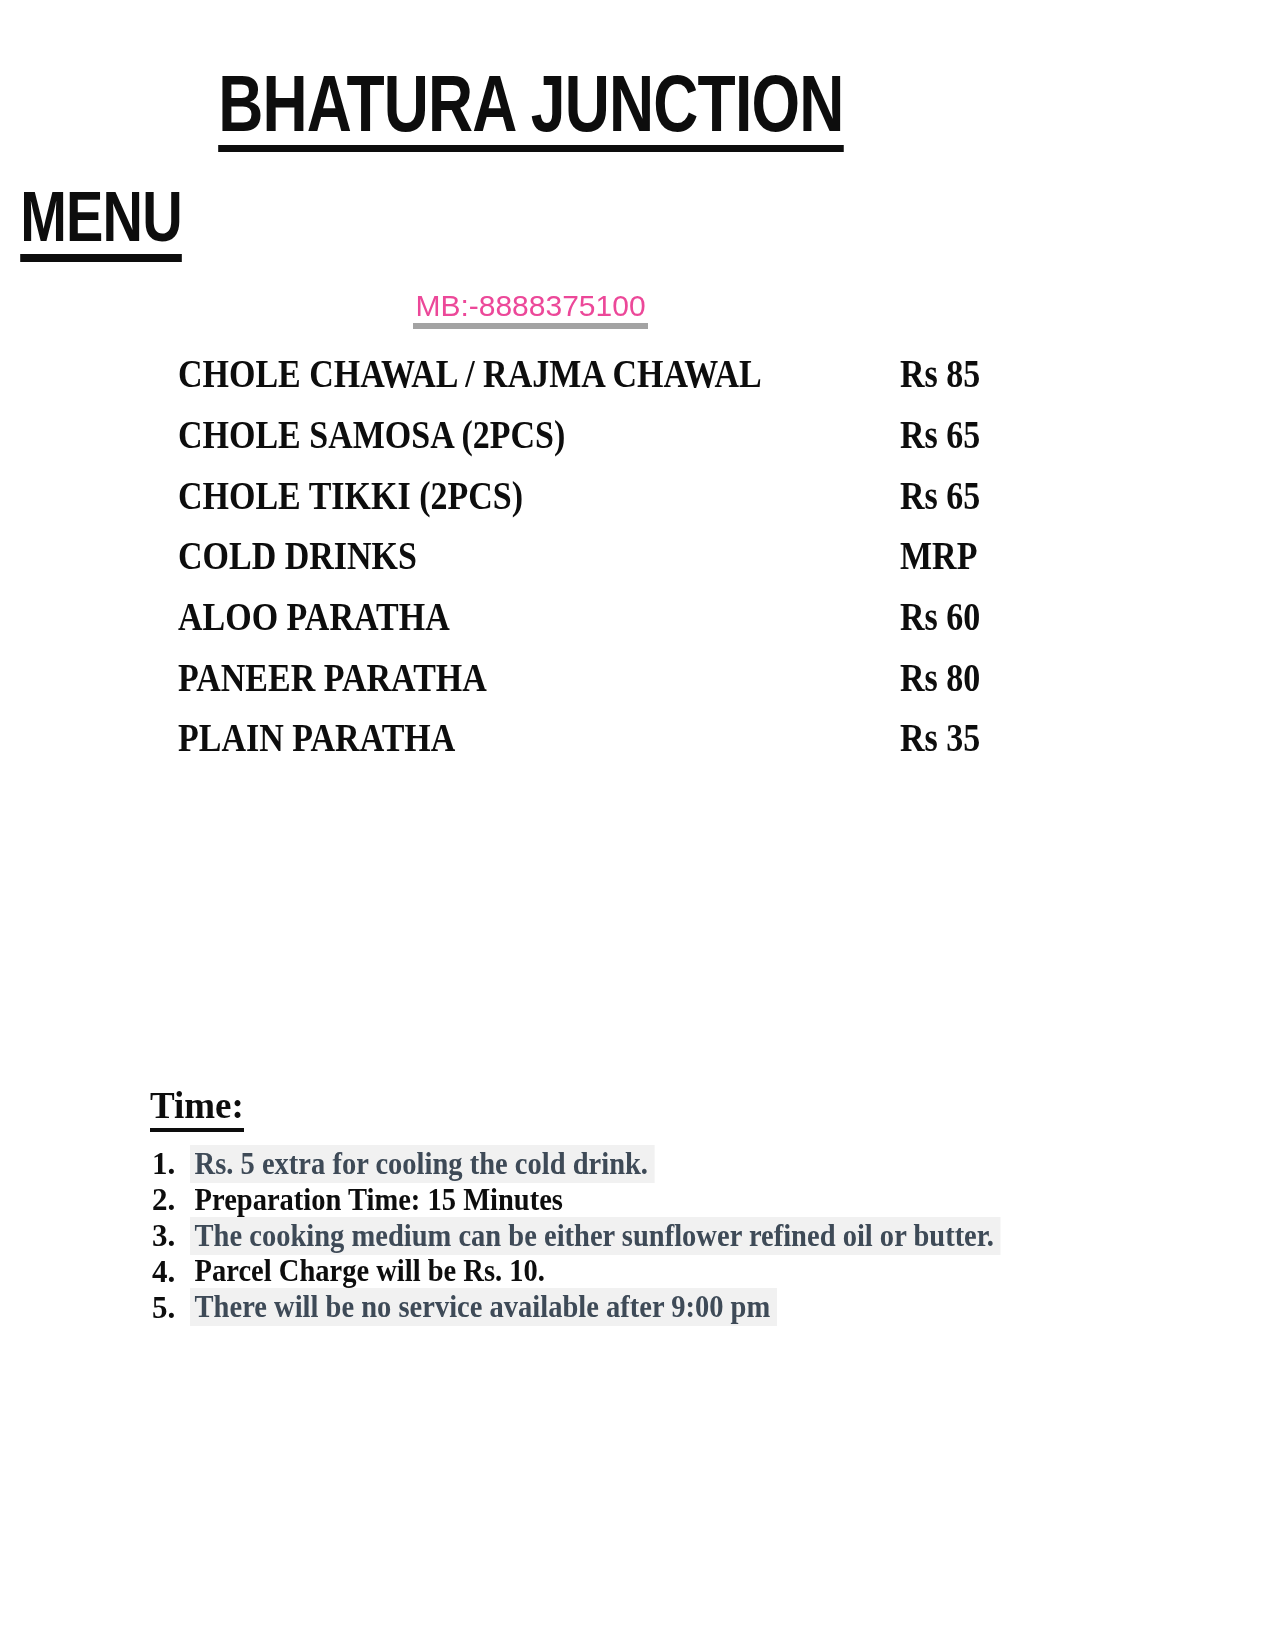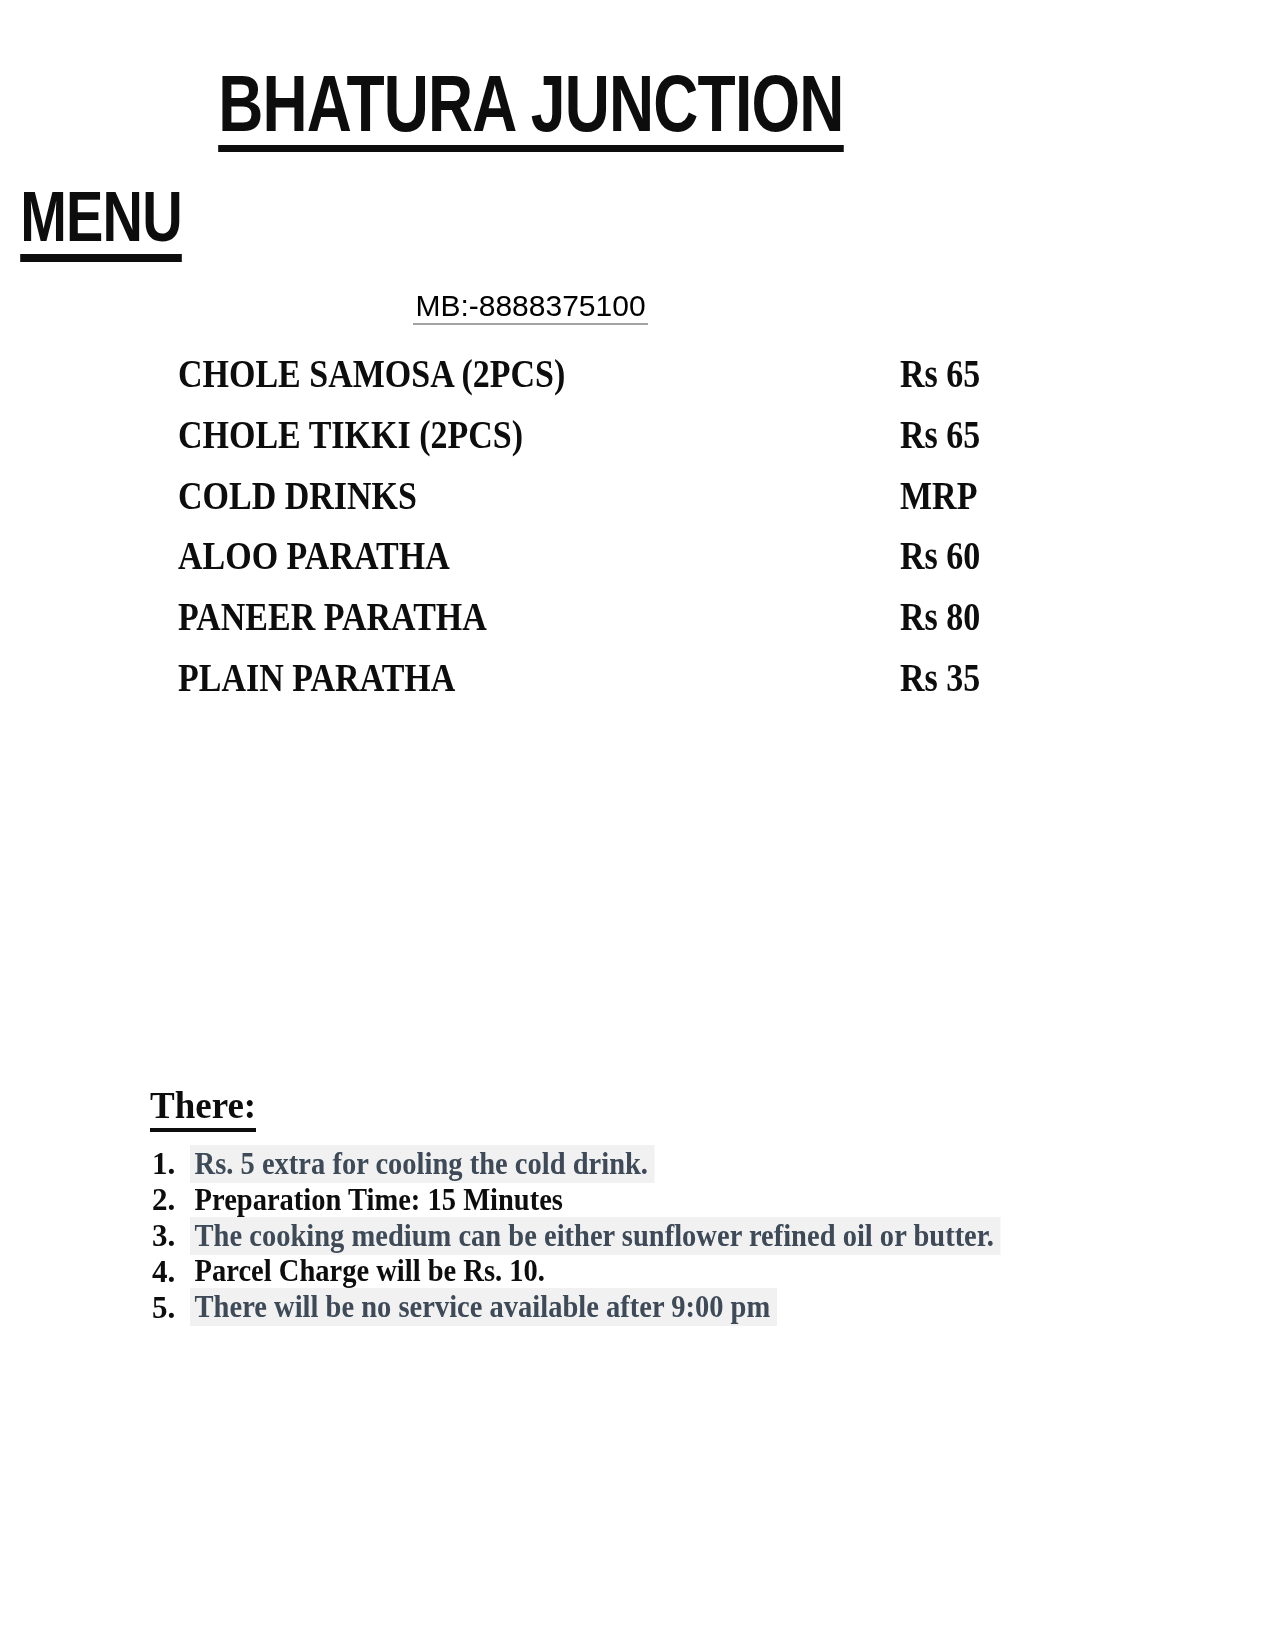--- a/index.html
+++ b/index.html
@@ -54,22 +54,22 @@
     position: absolute;
     top: 291px; left: 0; right: 0;
     text-align: center;
   }
   .phone-inner {
     display: inline-block;
     font-family: "Liberation Sans", sans-serif;
     font-weight: normal;
     font-size: 30px;
     line-height: 1.0;
-    color: #000000;
-    border-bottom: 2px solid #a3a3a3;
+    color: #ec4899;
+    border-bottom: 6px solid #a3a3a3;
     padding: 0 2px 2px 2px;
     white-space: nowrap;
   }
 
   
   .menu-list {
     position: absolute;
     top: 344px;
     left: 178px;
     width: 1000px;
@@ -153,20 +153,24 @@
     <span class="menu-title-inner">MENU</span>
   </div>
 
   <div class="phone-wrap">
     <span class="phone-inner">MB:-8888375100</span>
   </div>
 
   <ul class="menu-list" id="menu-list">
 
 
+  <li class="menu-row">
+    <span class="item-name">CHOLE CHAWAL / RAJMA CHAWAL</span>
+    <span class="item-price">Rs 85</span>
+  </li>
 
   <li class="menu-row">
     <span class="item-name">CHOLE SAMOSA (2PCS)</span>
     <span class="item-price">Rs 65</span>
   </li>
 
   <li class="menu-row">
     <span class="item-name">CHOLE TIKKI (2PCS)</span>
     <span class="item-price">Rs 65</span>
   </li>
@@ -189,21 +193,21 @@
     <span class="item-price">Rs 80</span>
   </li>
 
   <li class="menu-row">
     <span class="item-name">PLAIN PARATHA</span>
     <span class="item-price">Rs 35</span>
   </li>
 </ul>
 
   <div class="note-heading-wrap">
-    <span class="note-heading">There:</span>
+    <span class="note-heading">Time:</span>
   </div>
 
   <ol class="note-list" id="note-list">
   <li class="note-row">
     <span class="note-number">1.</span>
     <span class="note-text highlighted">Rs. 5 extra for cooling the cold drink.</span>
   </li>
 
   <li class="note-row">
     <span class="note-number">2.</span>

